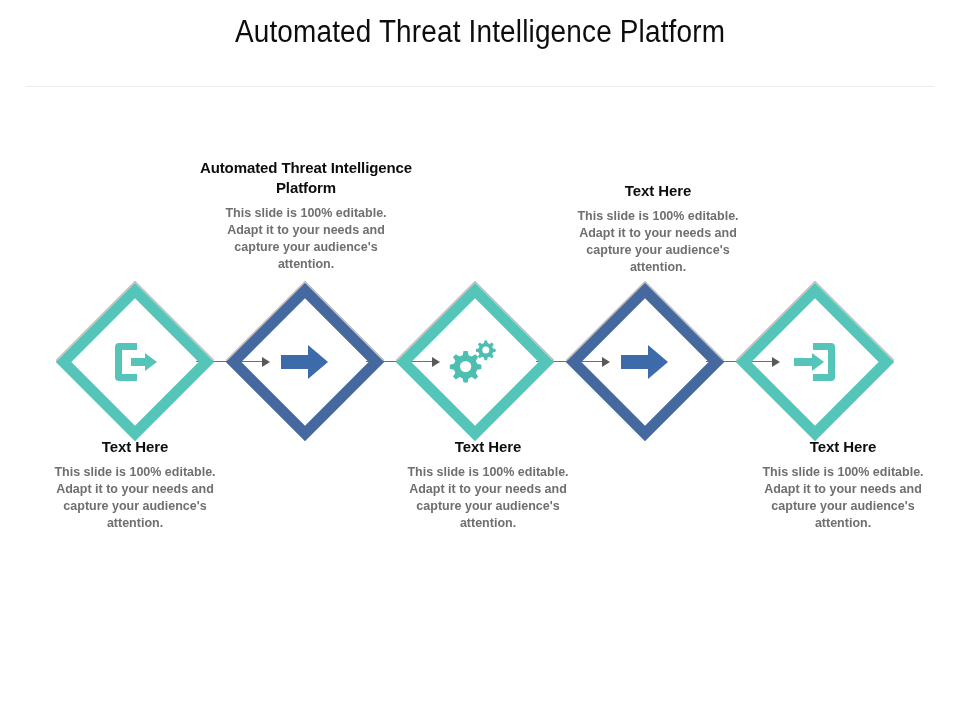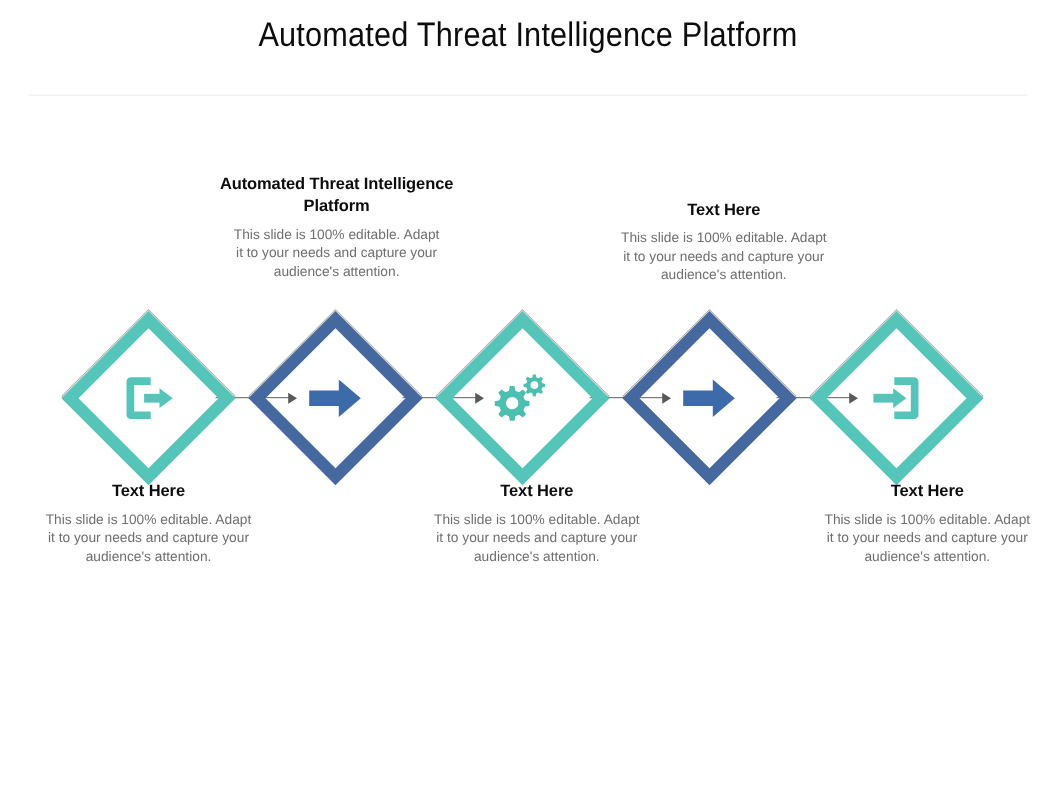--- a/index.html
+++ b/index.html
@@ -142,21 +142,21 @@
     font-size: 15px;
     font-weight: bold;
     color: #0d0d0d;
     line-height: 20px;
     margin: 0 0 7px 0;
     letter-spacing: -0.1px;
   }
   .txtblock .body {
     font-family: "Liberation Sans", sans-serif;
     font-size: 12.5px;
-    font-weight: 400;
+    font-weight: 700;
     color: #6f6f6f;
     line-height: 17px;
     margin: 0;
   }
 </style>
 </head>
 <body>
 
 <div id="slide">
 

